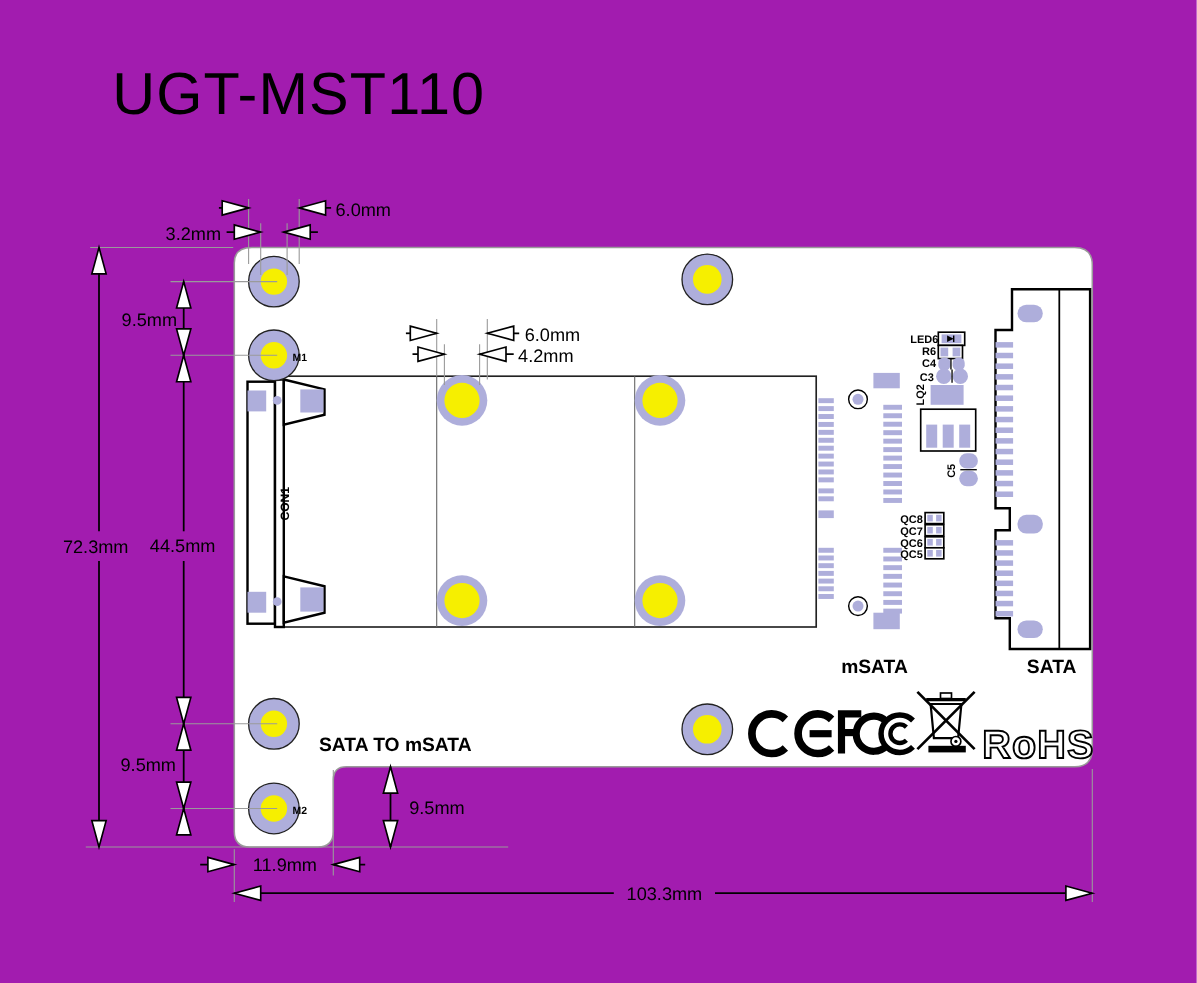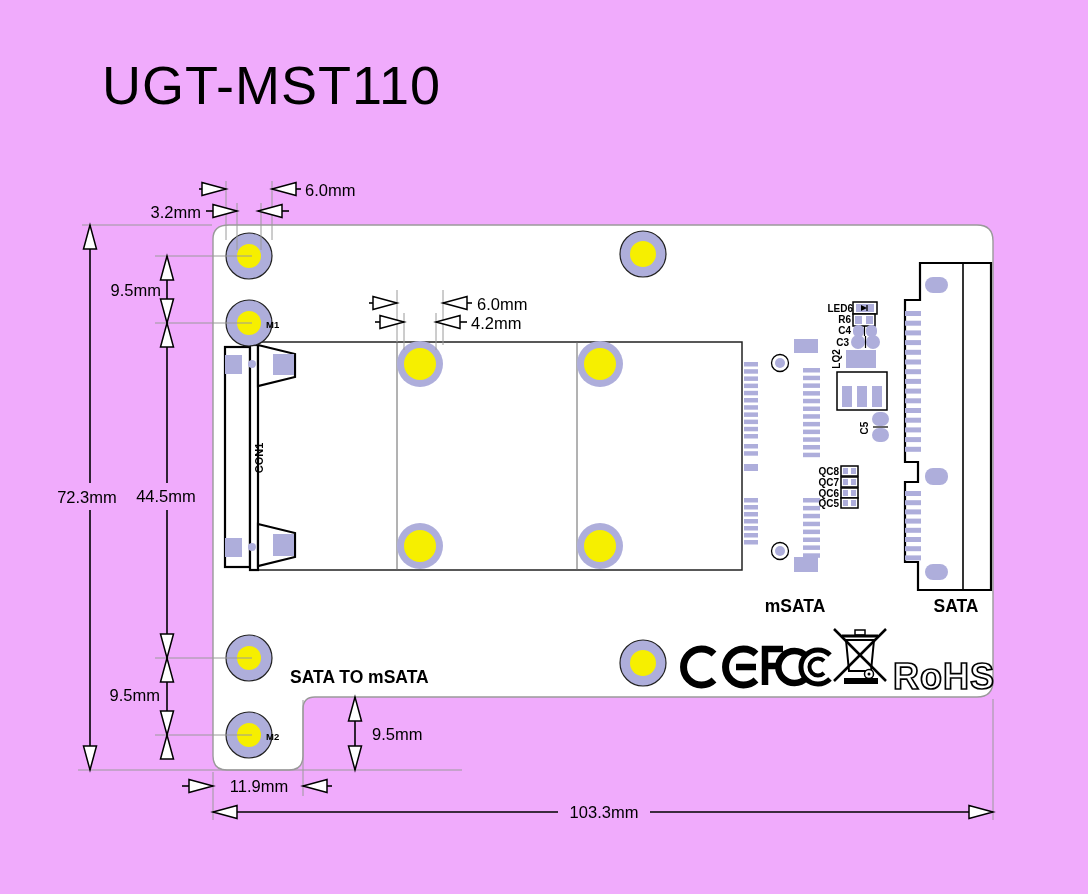--- a/index.html
+++ b/index.html
@@ -1,16 +1,16 @@
 <!DOCTYPE html>
 <html style="--pad: #aeaedb; --drill: #f6ef00; --boardEdge: #9a9a9a; --ink: #000000;"><head>
 <meta charset="utf-8">
 <style>
   html,body{margin:0;padding:0;background:#fff;}
-  .stage{position:relative;width:1088px;height:894px;background:#f0abfc;overflow:hidden;}
+  .stage{position:relative;width:1088px;height:894px;background:#a21caf;overflow:hidden;}
   svg{display:block;}
   text{font-family:"Liberation Sans","DejaVu Sans",sans-serif;fill:var(--ink,#000);}
   .title-text{font-size:54px;letter-spacing:1px;}
   .dim{font-size:16.5px;}
   .silk{font-weight:bold;font-size:17.5px;}
   .silk-s{font-weight:bold;font-size:9.5px;}
   .silk-m{font-weight:bold;font-size:11px;}
   .ref{font-weight:bold;font-size:10px;}
   .board{fill:#fff;stroke:var(--boardEdge,#9a9a9a);stroke-width:1.4;}
   .ext{stroke:var(--boardEdge,#9a9a9a);stroke-width:1;fill:none;}

